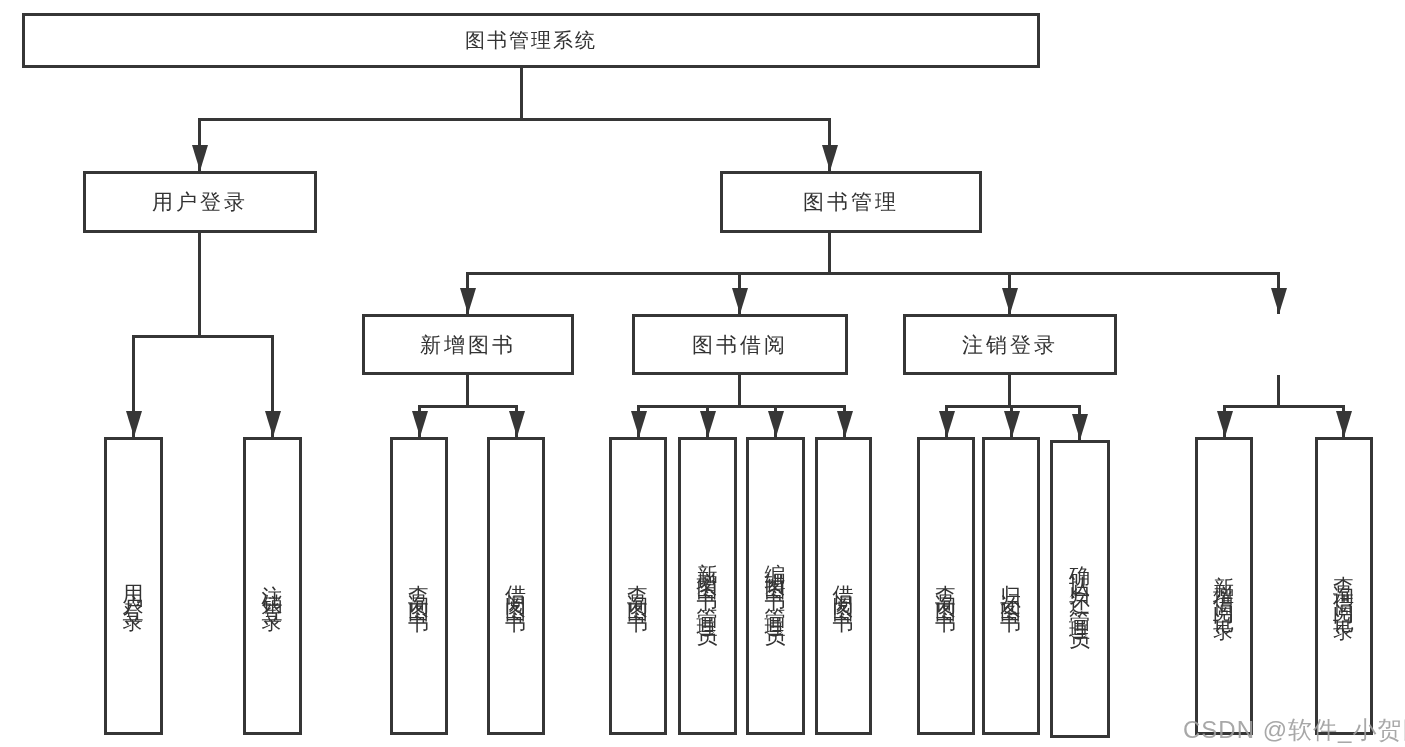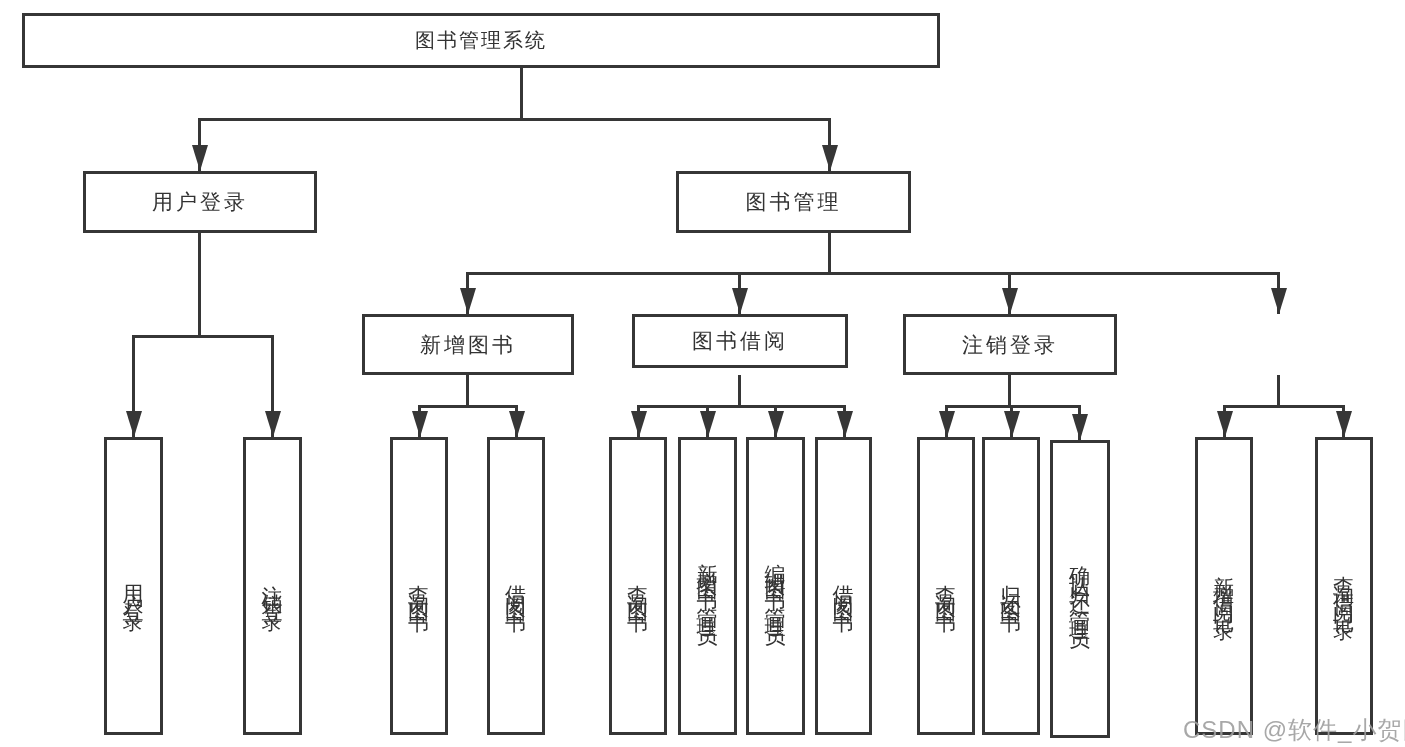--- a/index.html
+++ b/index.html
@@ -55,52 +55,52 @@
     letter-spacing:1px;
     z-index:9;
     white-space:nowrap;
   }
 </style>
 </head>
 <body>
 
 <div class="canvas">
 
-  <div class="box title" style="left:22px;top:13px;width:918px;height:55px;text-align:right;">图书管理系统</div>
+  <div class="box title" style="left:22px;top:13px;width:1018px;height:55px;text-align:right;">图书管理系统</div>
 
   <div class="vl" style="left:520px;top:68px;height:50px;"></div>
   <div class="hl" style="left:198px;top:118px;width:633px;"></div>
   <div class="vl" style="left:198px;top:118px;height:53px;"></div>
   <div class="ah" style="left:192px;top:145px;"></div>
   <div class="vl" style="left:828px;top:118px;height:53px;"></div>
   <div class="ah" style="left:822px;top:145px;"></div>
 
   <div class="box" style="left:83px;top:171px;width:234px;height:62px;">用户登录</div>
-  <div class="box" style="left:676px;top:171px;width:235px;height:62px;">图书管理</div>
+  <div class="box" style="left:720px;top:171px;width:262px;height:62px;">图书管理</div>
 
   <div class="vl" style="left:198px;top:233px;height:102px;"></div>
   <div class="hl" style="left:132px;top:335px;width:142px;"></div>
   <div class="vl" style="left:132px;top:335px;height:102px;"></div>
   <div class="ah" style="left:126px;top:411px;"></div>
   <div class="vl" style="left:271px;top:335px;height:102px;"></div>
   <div class="ah" style="left:265px;top:411px;"></div>
 
   <div class="vl" style="left:828px;top:233px;height:39px;"></div>
   <div class="hl" style="left:466px;top:272px;width:814px;"></div>
   <div class="vl" style="left:466px;top:272px;height:42px;"></div>
   <div class="ah" style="left:460px;top:288px;"></div>
   <div class="vl" style="left:738px;top:272px;height:42px;"></div>
   <div class="ah" style="left:732px;top:288px;"></div>
   <div class="vl" style="left:1008px;top:272px;height:42px;"></div>
   <div class="ah" style="left:1002px;top:288px;"></div>
   <div class="vl" style="left:1277px;top:272px;height:42px;"></div>
   <div class="ah" style="left:1271px;top:288px;"></div>
 
   <div class="box" style="left:362px;top:314px;width:212px;height:61px;">新增图书</div>
-  <div class="box" style="left:632px;top:314px;width:216px;height:54px;">图书借阅</div>
+  <div class="box" style="left:632px;top:314px;width:216px;height:61px;">图书借阅</div>
   <div class="box" style="left:903px;top:314px;width:214px;height:61px;">注销登录</div>
 
   <div class="vl" style="left:466px;top:375px;height:30px;"></div>
   <div class="hl" style="left:418px;top:405px;width:100px;"></div>
   <div class="vl" style="left:418px;top:405px;height:32px;"></div>
   <div class="ah" style="left:412px;top:411px;"></div>
   <div class="vl" style="left:515px;top:405px;height:32px;"></div>
   <div class="ah" style="left:509px;top:411px;"></div>
 
   <div class="vl" style="left:738px;top:375px;height:30px;"></div>

